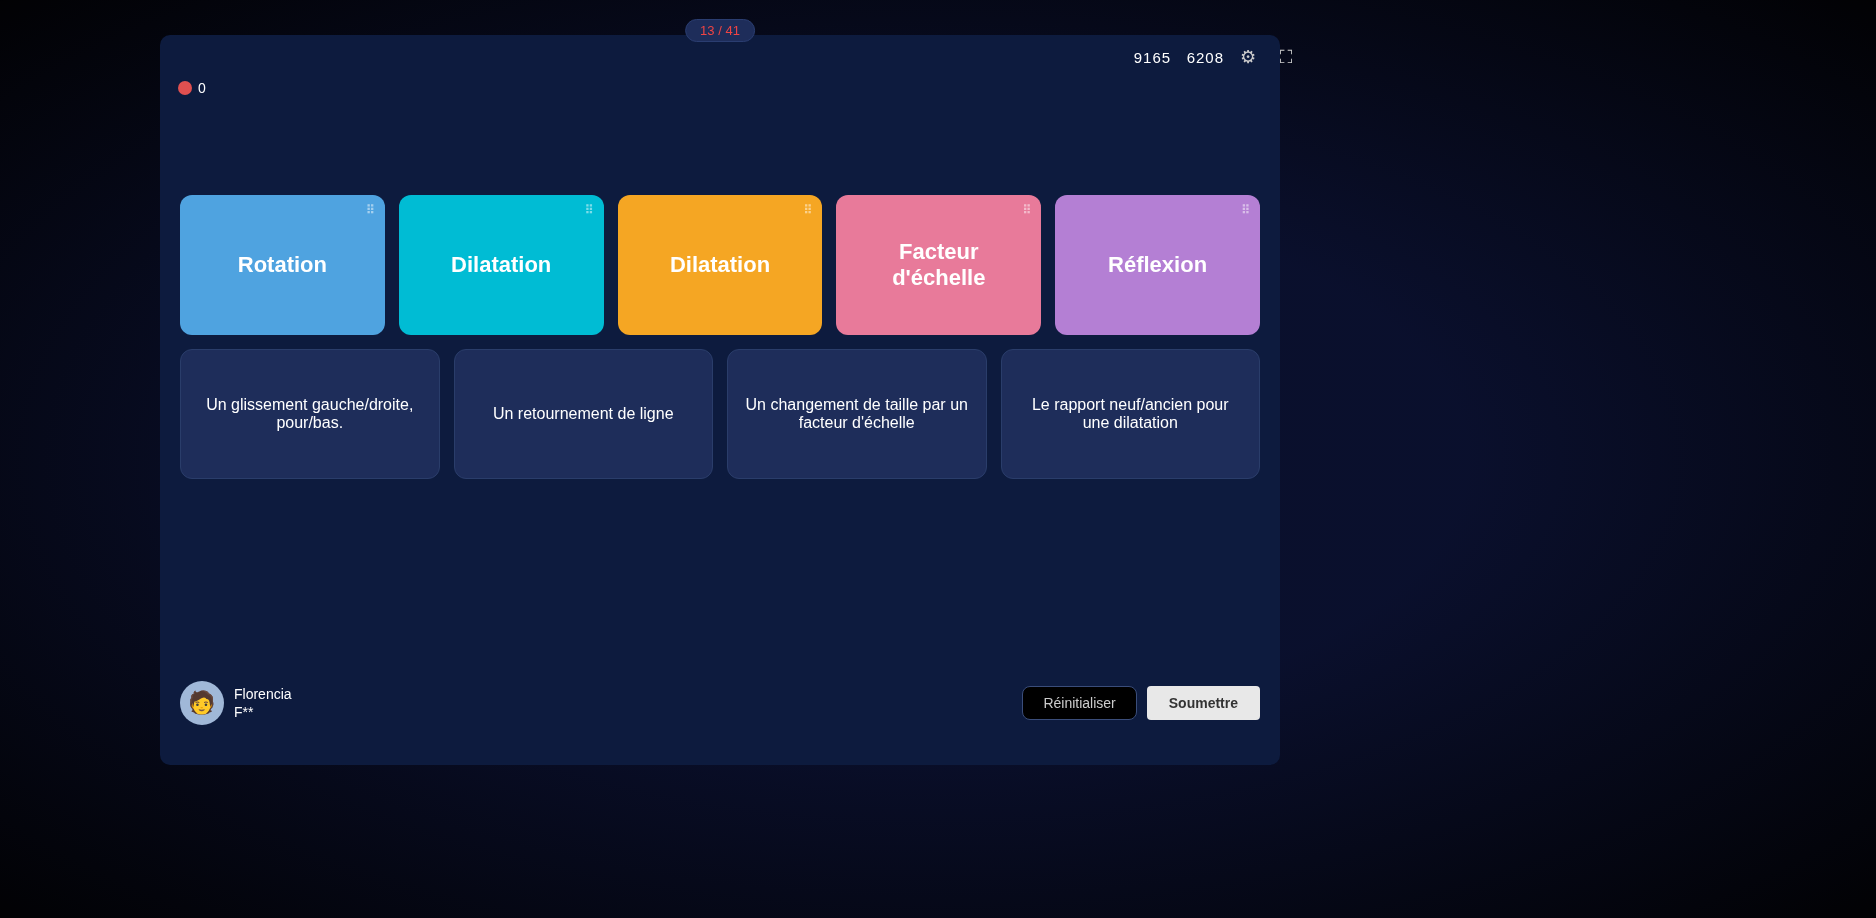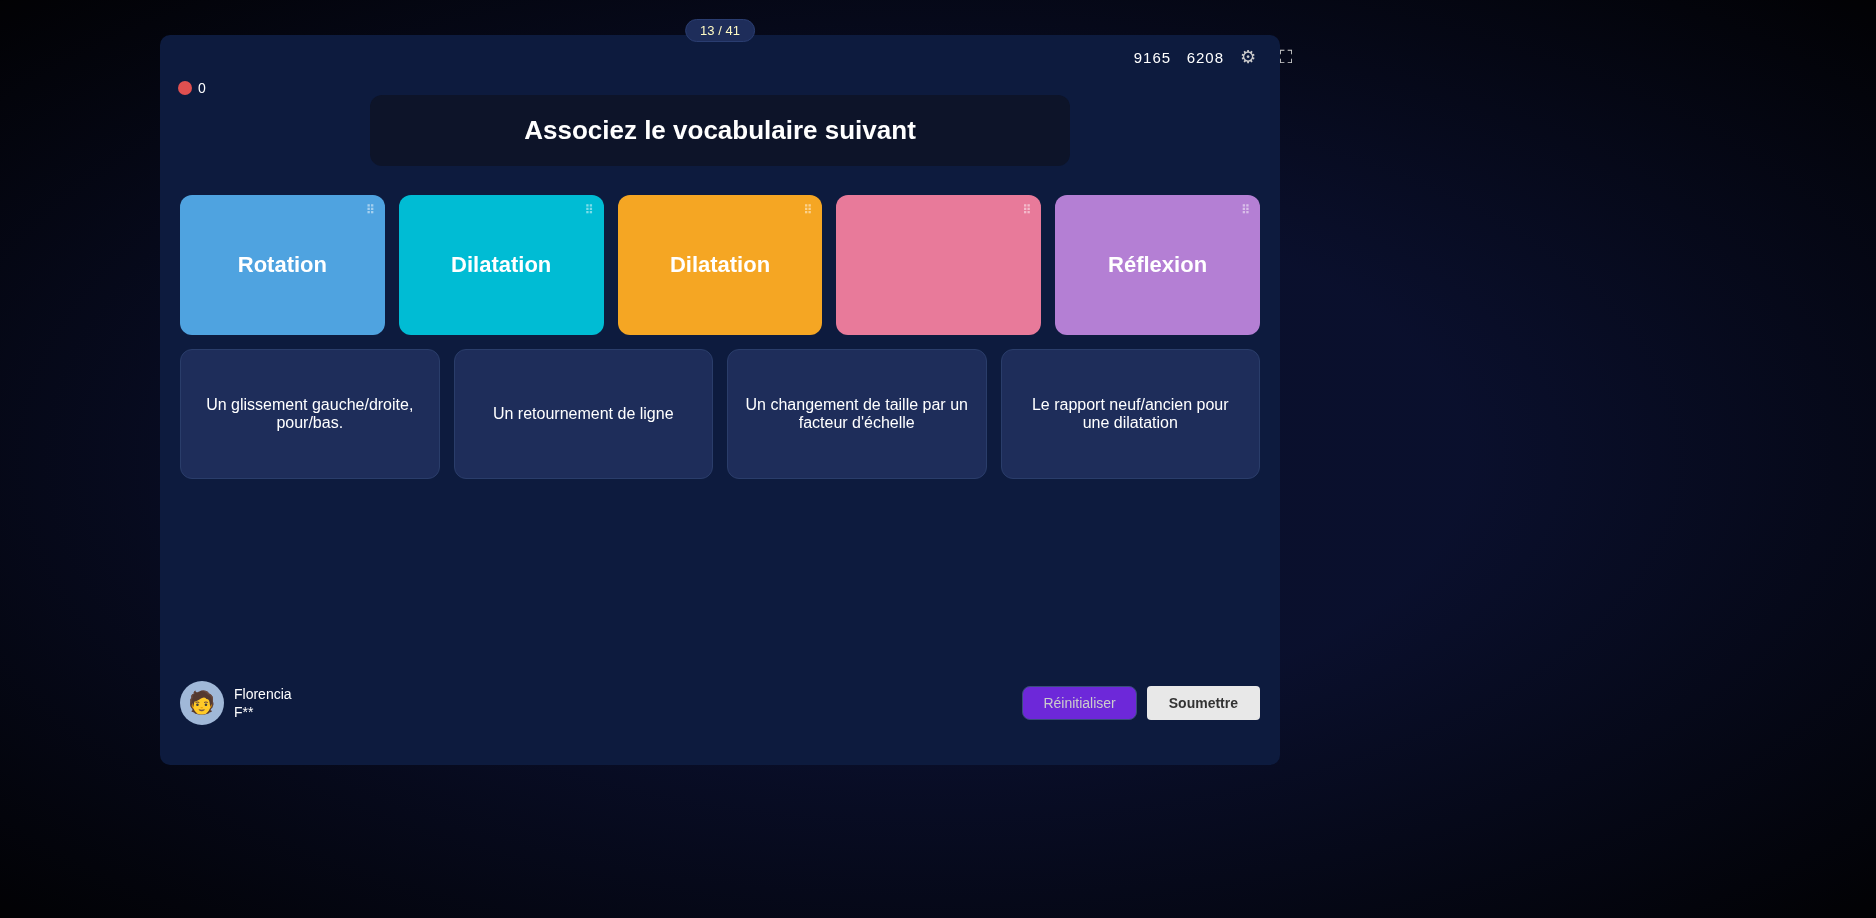--- a/index.html
+++ b/index.html
@@ -89,21 +89,21 @@
       font-size: 14px;
     }
 
     
     .progress-pill {
       position: absolute;
       top: -16px;
       left: 50%;
       transform: translateX(-50%);
       background: #1e2d5a;
-      color: #fef9c3;
+      color: #ef4444;
       font-size: 13px;
       padding: 3px 14px;
       border-radius: 20px;
       border: 1px solid #2a3d70;
       white-space: nowrap;
       z-index: 20;
     }
 
     
     .question-header {
@@ -224,21 +224,21 @@
       font-size: 14px;
       line-height: 1.3;
     }
 
     .action-buttons {
       display: flex;
       gap: 10px;
     }
 
     .btn-reinit {
-      background: #6d28d9;
+      background: #000000;
       color: #ccc;
       border: 1px solid #3a4d7a;
       border-radius: 8px;
       padding: 8px 20px;
       font-size: 14px;
       cursor: pointer;
     }
 
     .btn-soumettre {
       background: #e8e8e8;
@@ -266,41 +266,39 @@
     <div class="top-bar-icon">⛶</div>
   </div>
 
   <div class="score-pill">
     <div class="score-dot"></div>
     <span class="score-label">0</span>
   </div>
 
   <div class="progress-pill">13 / 41</div>
 
-  <div class="question-header">
-    <span class="question-text">Associez le vocabulaire suivant</span>
-  </div>
 
   <div class="cards-area">
 
     <div class="cards-row" id="term-cards-row">
     <div class="term-card card-rotation">
           <span class="drag-icon">⠿</span>
           <span>Rotation</span>
         </div>
         <div class="term-card card-dilatation">
           <span class="drag-icon">⠿</span>
           <span>Dilatation</span>
         </div>
         <div class="term-card card-traduction">
           <span class="drag-icon">⠿</span>
           <span>Dilatation</span>
         </div>
         <div class="term-card card-facteur">
           <span class="drag-icon">⠿</span>
+          <span>Facteur d'échelle</span>
         </div>
         <div class="term-card card-reflexion">
           <span class="drag-icon">⠿</span>
           <span>Réflexion</span>
         </div>
       </div>
 
     <div class="cards-row" id="def-cards-row">
     <div class="def-card">
           <span>Un glissement gauche/droite, pour/bas.</span>

